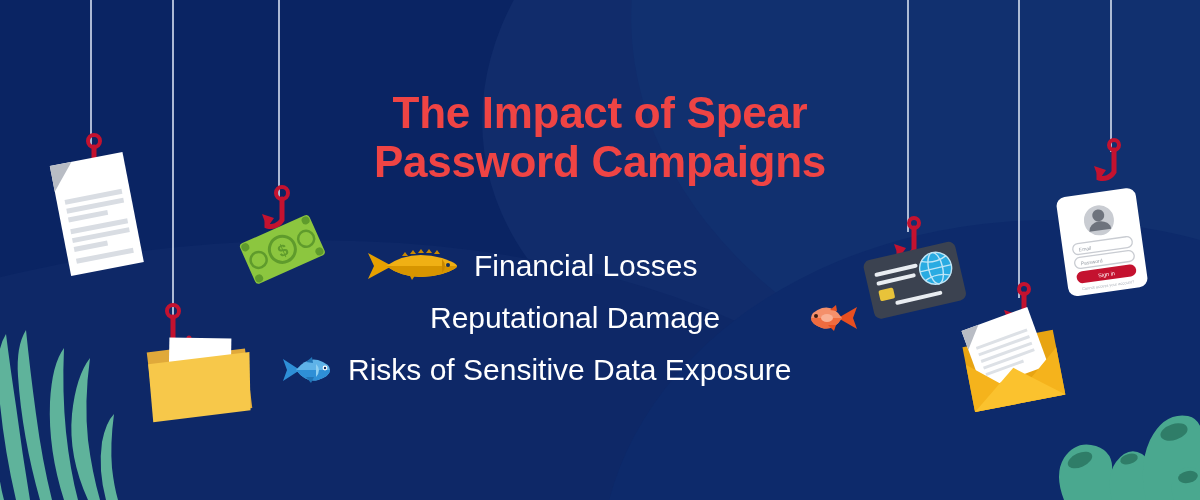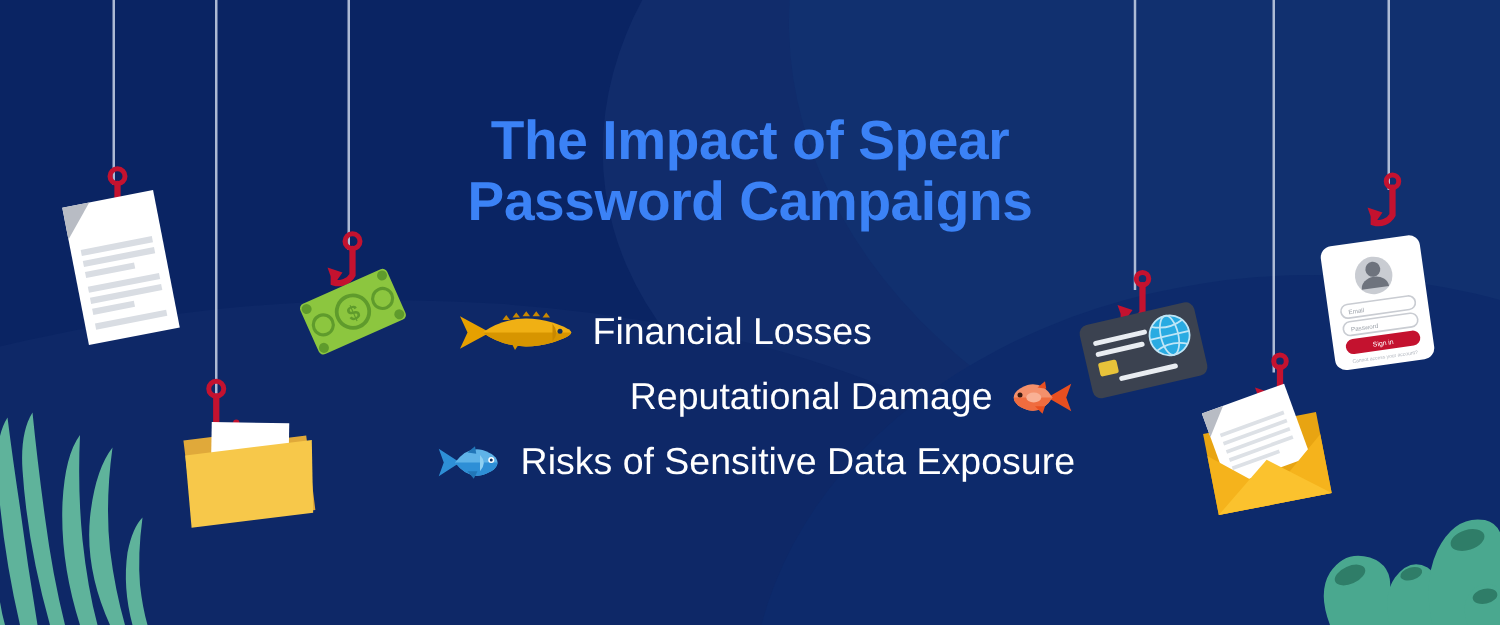--- a/index.html
+++ b/index.html
@@ -53,21 +53,21 @@
   
   .hook{position:absolute;}
   .hook svg{display:block;overflow:visible;}
 
   
   #title{
     position:absolute;
     left:340px;top:88px;
     width:520px;
     text-align:center;
-    color:#3b82f6;
+    color:#ef4444;
     font-size:44px;
     line-height:1.12;
     font-weight:bold;
     letter-spacing:-0.3px;
   }
 
   
   #bullets{
     position:absolute;
     left:280px;top:240px;
@@ -75,22 +75,22 @@
     color:#ffffff;
     font-size:30px;
     line-height:1.0;
   }
   .bullet{
     display:flex;align-items:center;
     height:52px;
     gap:14px;
   }
   .b1{justify-content:flex-start;padding-left:82px;}
-  .b2{justify-content:flex-end;padding-left:150px;}
-  .b3{justify-content:flex-end;padding-left:0px;}
+  .b2{justify-content:space-between;padding-left:150px;}
+  .b3{justify-content:flex-start;padding-left:0px;}
   .bullet .txt{white-space:nowrap;}
   .fish{flex:none;display:block;}
 
   
   .obj{position:absolute;}
   .obj svg{display:block;overflow:visible;}
 
   
   .plant{position:absolute;bottom:0;}
   .plant svg{display:block;}

